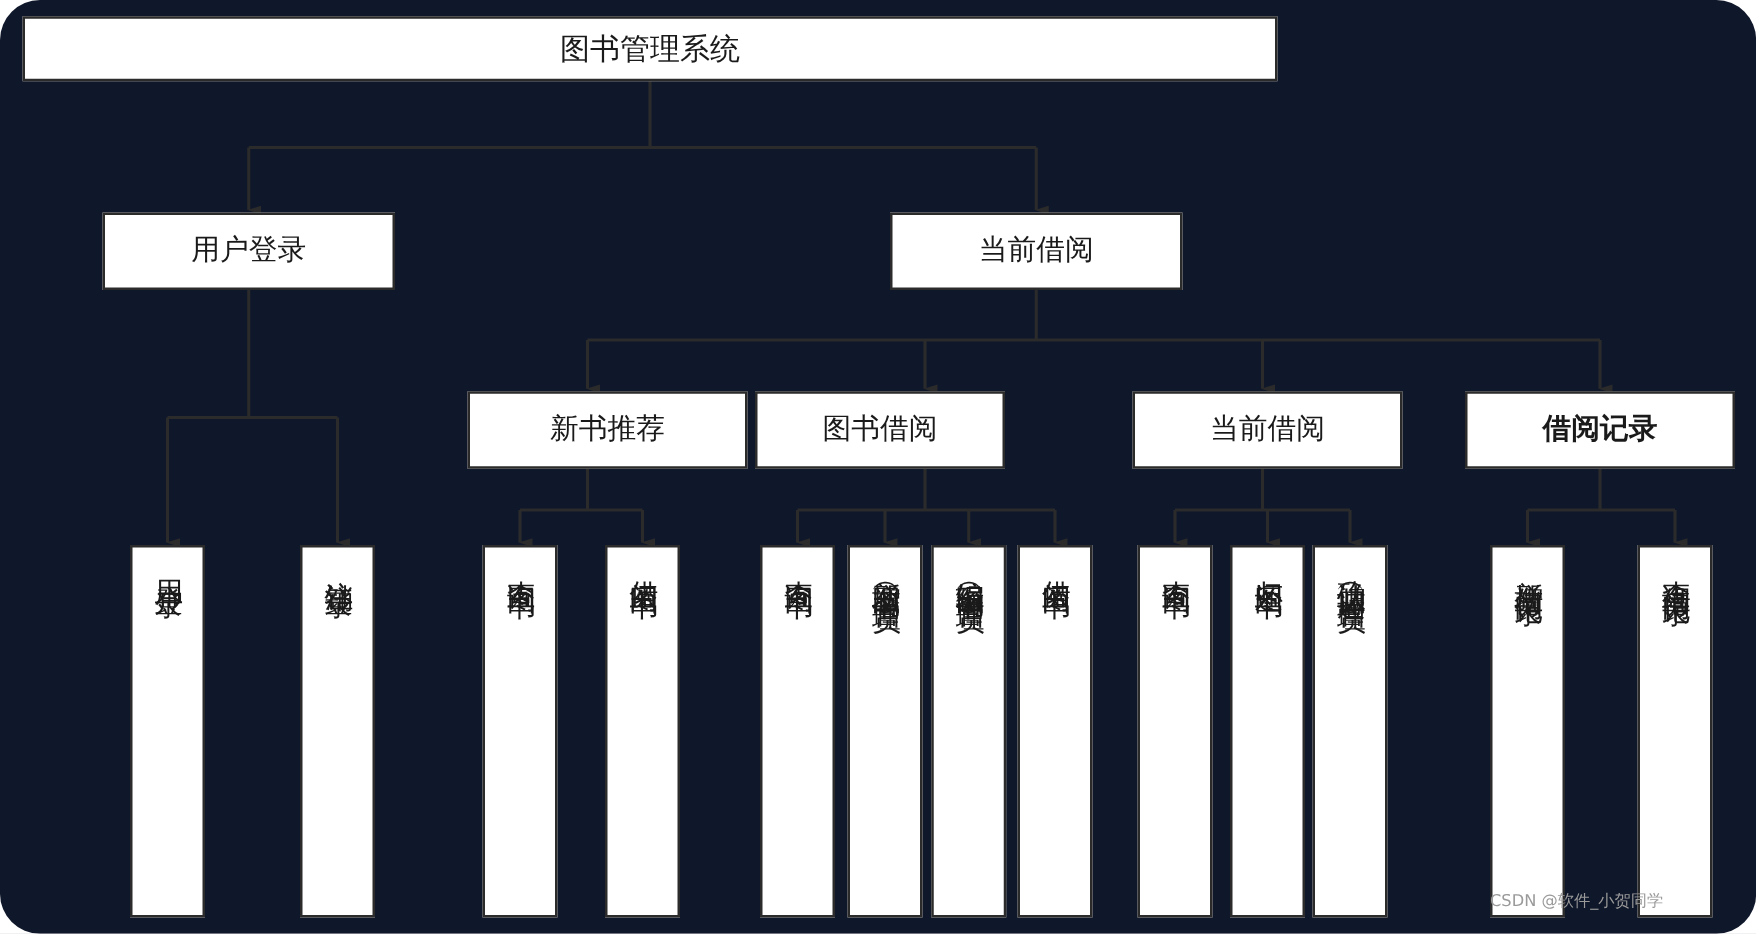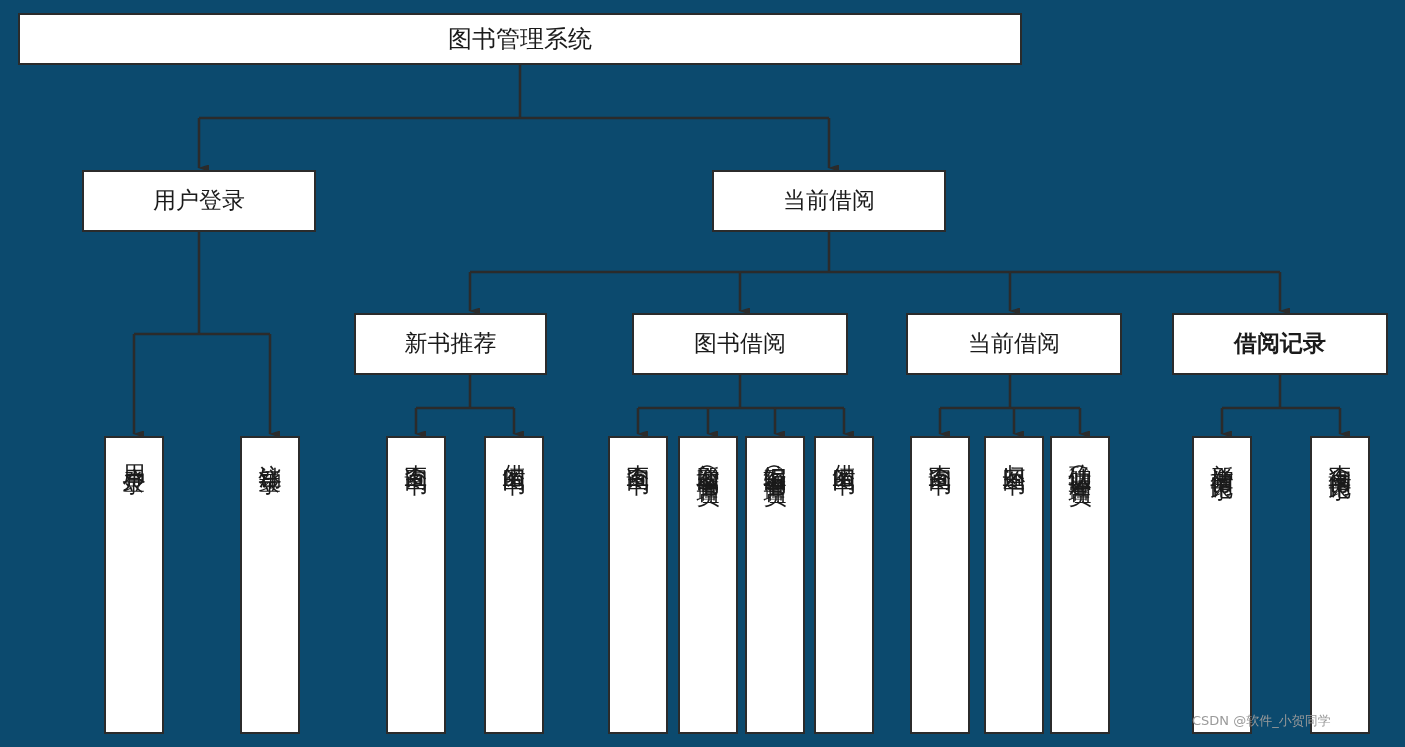--- a/index.html
+++ b/index.html
@@ -7,22 +7,23 @@
     padding: 0;
     background: #ffffff;
   }
   body {
     font-family: "DejaVu Sans", "Liberation Sans", sans-serif;
   }
   #canvas {
     position: relative;
     width: 1405px;
     height: 747px;
-    background: #0c4a6e;
+    background: #0f172a;
     overflow: hidden;
+    border-radius: 32px;
   }
   svg.wires {
     position: absolute;
     left: 0;
     top: 0;
     width: 1405px;
     height: 747px;
   }
   .node {
     position: absolute;
@@ -119,24 +120,24 @@
   <div id="nodes-layer">
       <div class="node horizontal root" style="left: 18px; top: 13px; width: 1004px; height: 52px;">
         <span class="label">图书管理系统</span>
       </div>
       <div class="node horizontal" style="left: 82px; top: 170px; width: 234px; height: 62px;">
         <span class="label">用户登录</span>
       </div>
       <div class="node horizontal" style="left: 712px; top: 170px; width: 234px; height: 62px;">
         <span class="label">当前借阅</span>
       </div>
-      <div class="node horizontal" style="left: 354px; top: 313px; width: 193px; height: 62px;">
+      <div class="node horizontal" style="left: 374px; top: 313px; width: 224px; height: 62px;">
         <span class="label">新书推荐</span>
       </div>
-      <div class="node horizontal" style="left: 632px; top: 313px; width: 216px; height: 62px;">
+      <div class="node horizontal" style="left: 604px; top: 313px; width: 200px; height: 62px;">
         <span class="label">图书借阅</span>
       </div>
       <div class="node horizontal" style="left: 906px; top: 313px; width: 216px; height: 62px;">
         <span class="label">当前借阅</span>
       </div>
       <div class="node horizontal" style="left: 1172px; top: 313px; width: 216px; height: 62px; font-weight: bold;">
         <span class="label">借阅记录</span>
       </div>
       <div class="node vertical" style="left: 104px; top: 436px; width: 60px; height: 298px;">
         <span class="label">用户登录</span>

